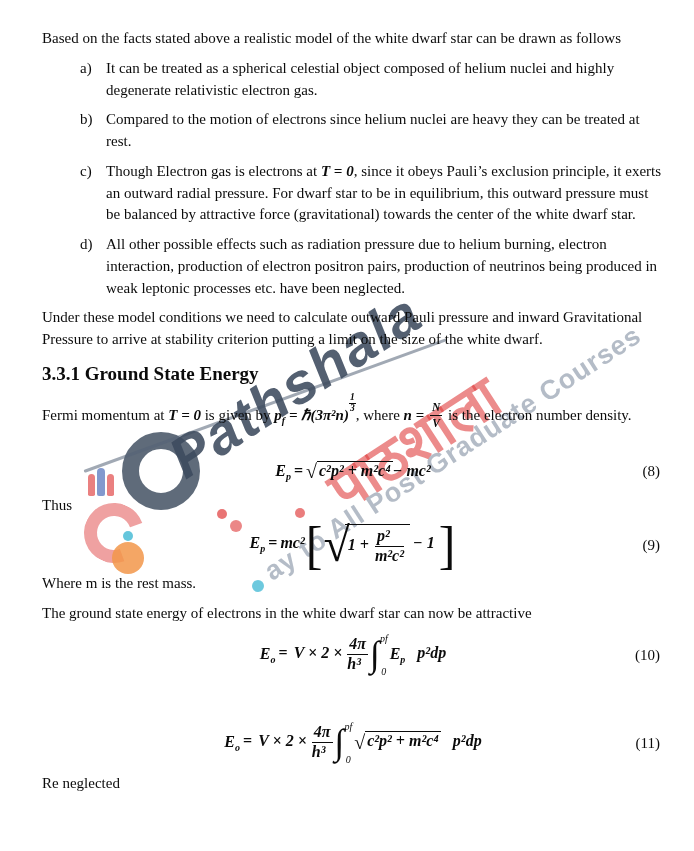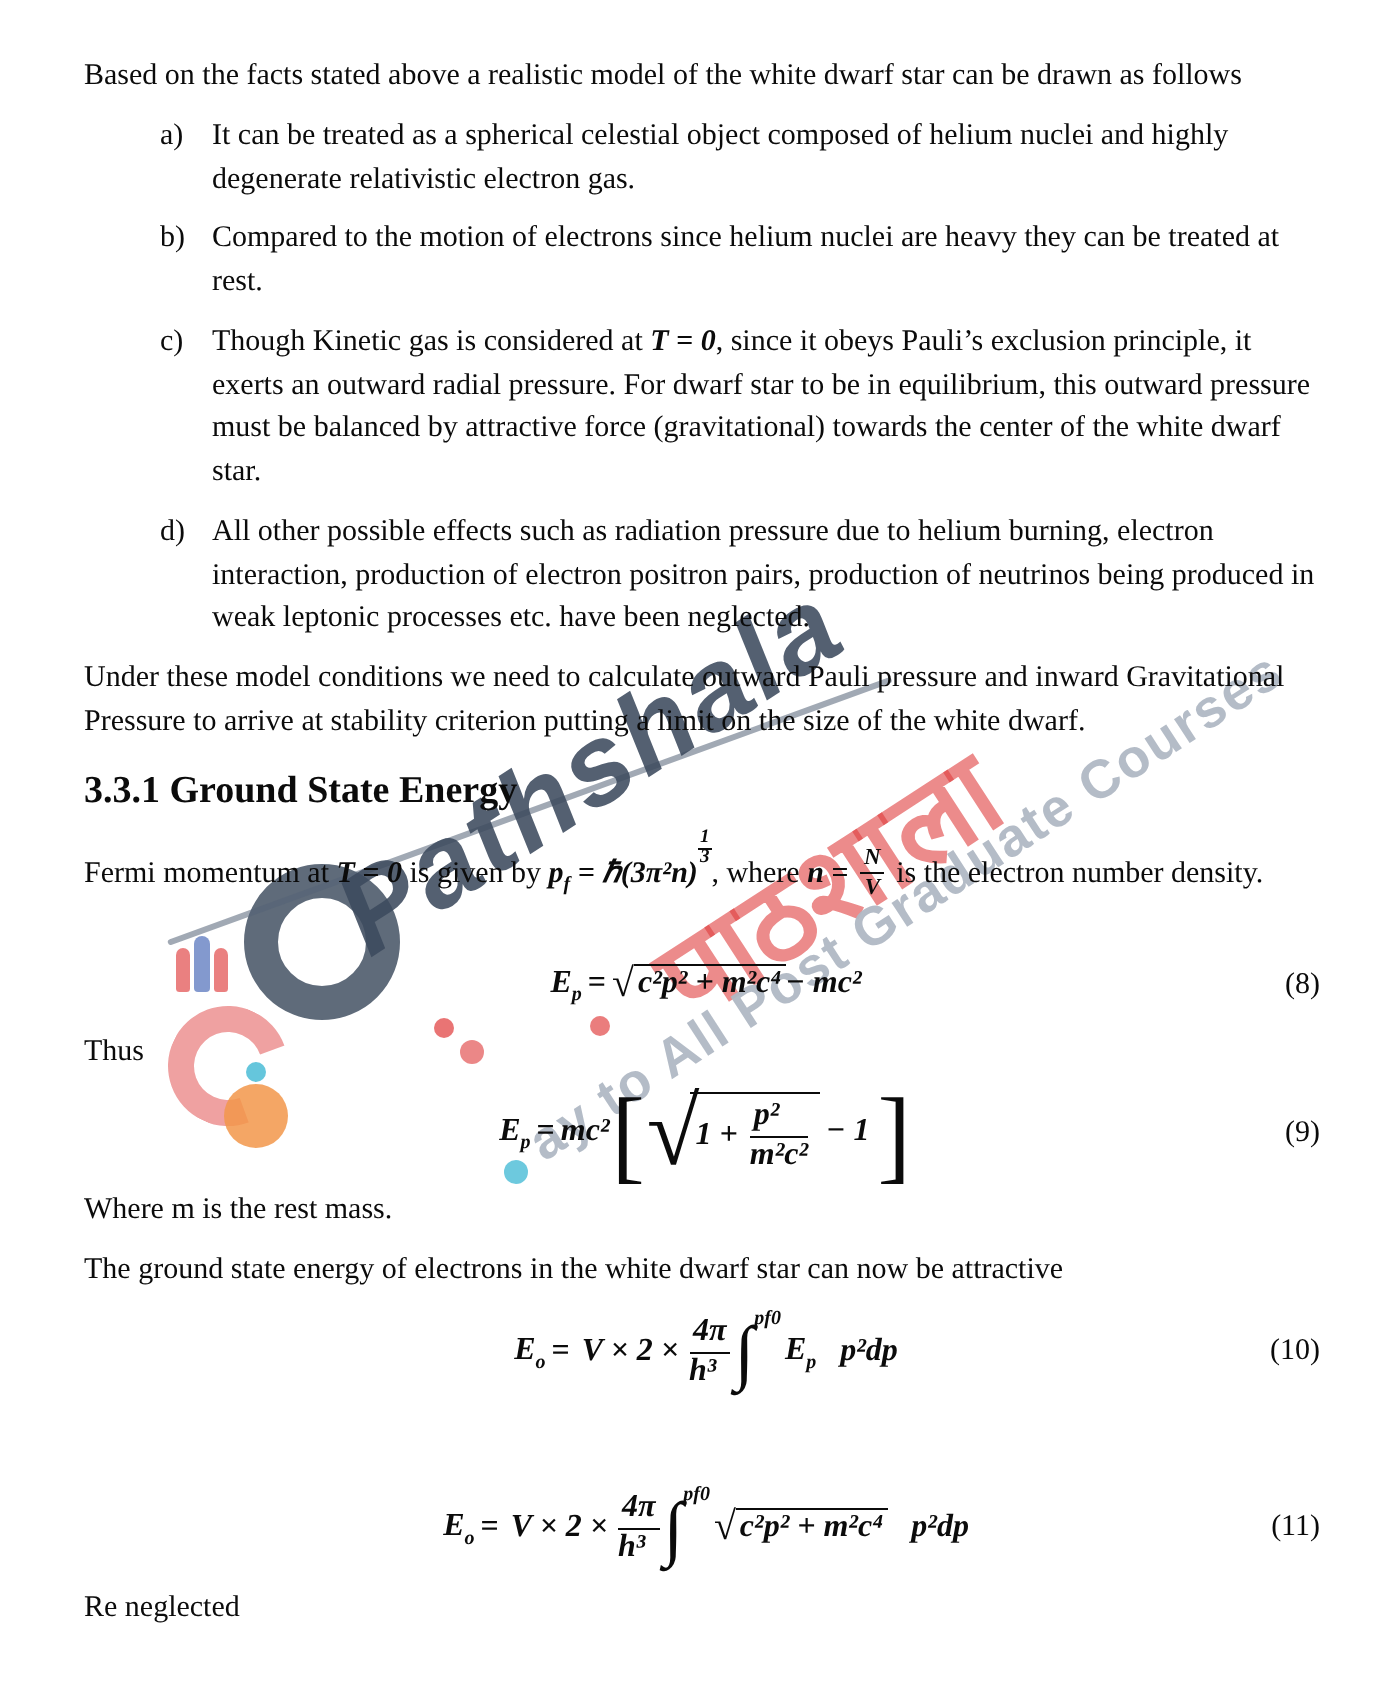--- a/index.html
+++ b/index.html
@@ -76,22 +76,22 @@
   .frac .den { display:block; padding-top:1px; }
   .rad { font-weight:bold; font-size:20px; vertical-align:-2px; }
   .sqb { border-top:1.6px solid #0b0b0b; padding:0 2px; }
   .mop { margin:0 3px; font-weight:bold; }
   .brk { font-size:50px; font-weight:normal; vertical-align:middle; line-height:0;
     display:inline-block; transform:scaleY(1.05); margin:0 1px; }
   .rad2 { font-size:48px; font-weight:normal; vertical-align:middle; line-height:0;
     display:inline-block; margin-right:-5px; }
   .sqb2 { display:inline-block; vertical-align:middle; border-top:1.6px solid #0b0b0b; padding:3px 4px 0 3px; }
   .int { font-size:36px; vertical-align:middle; line-height:0.9; display:inline-block; }
-  .lims { display:inline-flex; flex-direction:row; justify-content:space-between;
-    height:44px; vertical-align:middle; font-size:10px; font-weight:bold; font-style:italic;
+  .lims { display:inline-flex; flex-direction:column; justify-content:space-between;
+    height:44px; vertical-align:middle; font-size:10px; font-weight:normal; font-style:italic;
     margin:0 2px 0 0; }
   .tail-gap { margin-left:12px; }
   .eq8 { margin:30px 0 12px; }
   .eq9 { margin:4px 0 2px; }
   .eq10 { margin:4px 0 6px; }
   .eq11 { margin:44px 0 6px; }
 </style>
 </head>
 <body>
 
@@ -123,21 +123,21 @@
       <li>
         <span class="li-marker">a)</span>
         <span class="li-text"><span>It can be treated as a spherical celestial object composed of  helium nuclei  and highly degenerate relativistic electron gas.</span><span class="mv"></span><span></span></span>
       </li>
       <li>
         <span class="li-marker">b)</span>
         <span class="li-text"><span>Compared to the motion of electrons since helium  nuclei are heavy they can be treated at rest.</span><span class="mv"></span><span></span></span>
       </li>
       <li>
         <span class="li-marker">c)</span>
-        <span class="li-text"><span>Though Kinetic gas is considered at </span><span class="mv">T = 0</span><span>,  since it obeys Pauli’s exclusion principle, it exerts an outward radial pressure. For dwarf star to be in equilibrium, this outward pressure must be balanced by attractive force (gravitational) towards the center of the white dwarf star.</span></span>
+        <span class="li-text"><span>Though Electron gas is electrons at </span><span class="mv">T = 0</span><span>,  since it obeys Pauli’s exclusion principle, it exerts an outward radial pressure. For dwarf star to be in equilibrium, this outward pressure must be balanced by attractive force (gravitational) towards the center of the white dwarf star.</span></span>
       </li>
       <li>
         <span class="li-marker">d)</span>
         <span class="li-text"><span>All other possible effects  such as radiation pressure due to helium burning, electron  interaction, production of electron positron pairs, production of neutrinos being produced in weak leptonic processes etc. have been neglected.</span><span class="mv"></span><span></span></span>
       </li>
     </ol>
 
     <p class="para">Under these model conditions we need to calculate outward Pauli pressure and  inward Gravitational Pressure to arrive at stability criterion putting a limit on the size of the white dwarf.</p>
 
     <h3 class="heading">3.3.1 Ground State Energy</h3>

